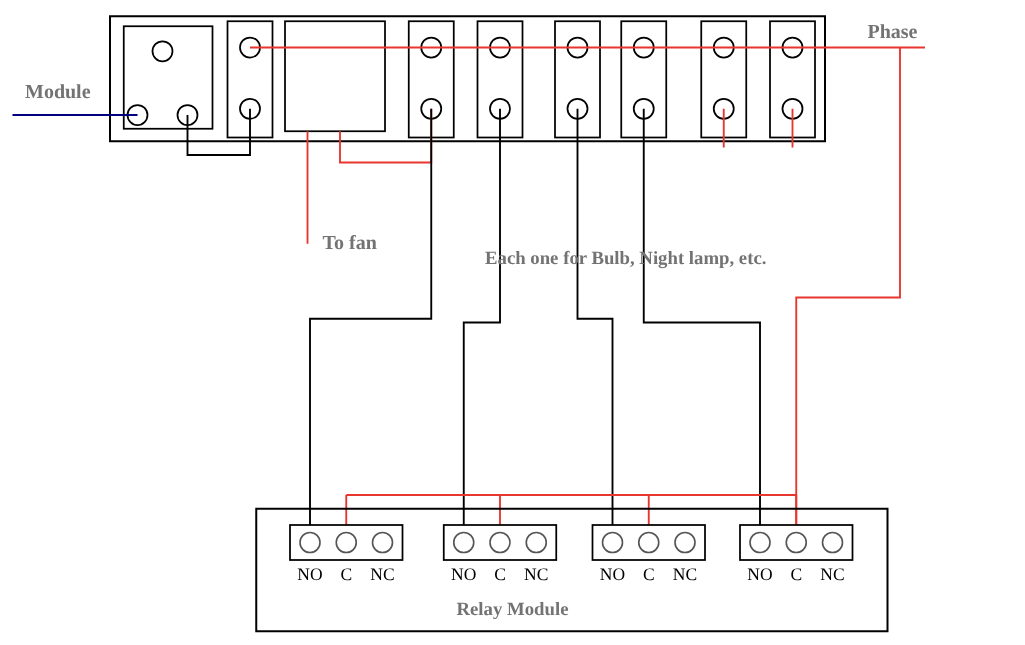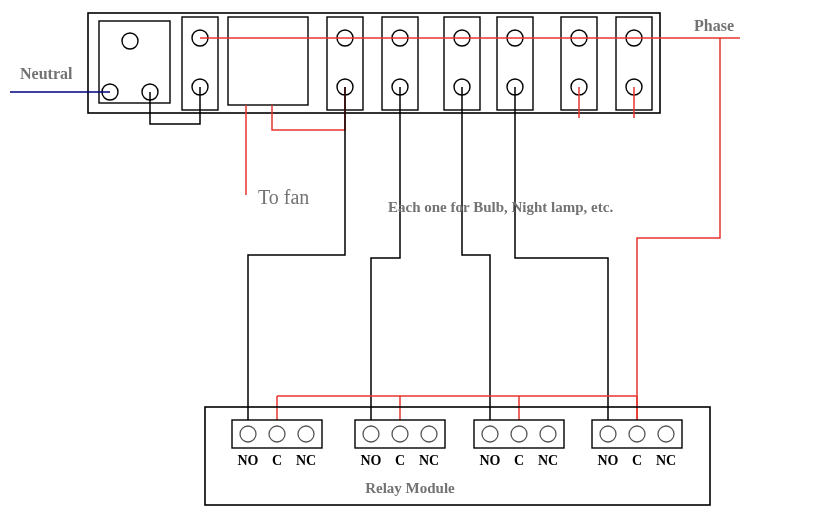--- a/index.html
+++ b/index.html
@@ -41,41 +41,41 @@
   }
   #label-phase {
     left: 694px;
     top: 18px;
     font-size: 16px;
     font-weight: bold;
   }
   #label-to-fan {
     left: 258px;
     top: 187px;
-    font-size: 20px;
-    font-weight: normal;
+    font-size: 16px;
+    font-weight: bold;
   }
   #label-each-one {
     left: 388px;
     top: 200px;
     font-size: 15px;
     font-weight: bold;
   }
   #label-relay-module {
     left: 0px;
     top: 481px;
     width: 820px;
     text-align: center;
     font-size: 15px;
     font-weight: bold;
   }
   .terminal-label {
     position: absolute;
     font-size: 14px;
-    font-weight: bold;
+    font-weight: normal;
     text-align: center;
     color: #000000;
     font-family: "Liberation Serif", "DejaVu Serif", serif;
   }
 </style>
 </head>
 <body>
 
 <div id="diagram-root">
 
@@ -197,21 +197,21 @@
 
       <g>
         <rect x="592" y="420" width="90" height="28" fill="#ffffff" stroke="#000000" stroke-width="1.4"></rect>
         <circle cx="608" cy="434" r="8" fill="#ffffff" stroke="#555555" stroke-width="1.3"></circle>
         <circle cx="637" cy="434" r="8" fill="#ffffff" stroke="#555555" stroke-width="1.3"></circle>
         <circle cx="666" cy="434" r="8" fill="#ffffff" stroke="#555555" stroke-width="1.3"></circle>
       </g>
     </g>
   </svg>
 
-  <div class="lbl" id="label-neutral">Neutral</div>
+  <div class="lbl" id="label-neutral">Module</div>
 
   <div class="lbl" id="label-phase">Phase</div>
 
   <div class="lbl" id="label-to-fan">To fan</div>
 
   <div class="lbl" id="label-each-one">Each one for Bulb, Night lamp, etc.</div>
 
   <div class="lbl" id="label-relay-module">Relay Module</div>
 
   <div class="terminal-label" style="left:228px; top:453px; width:40px;">NO</div>

